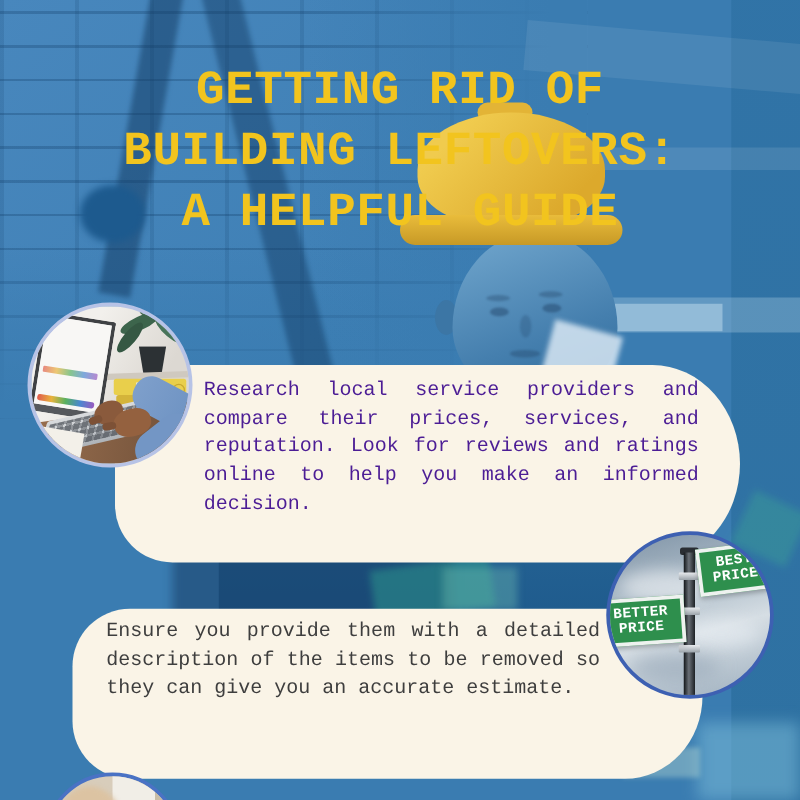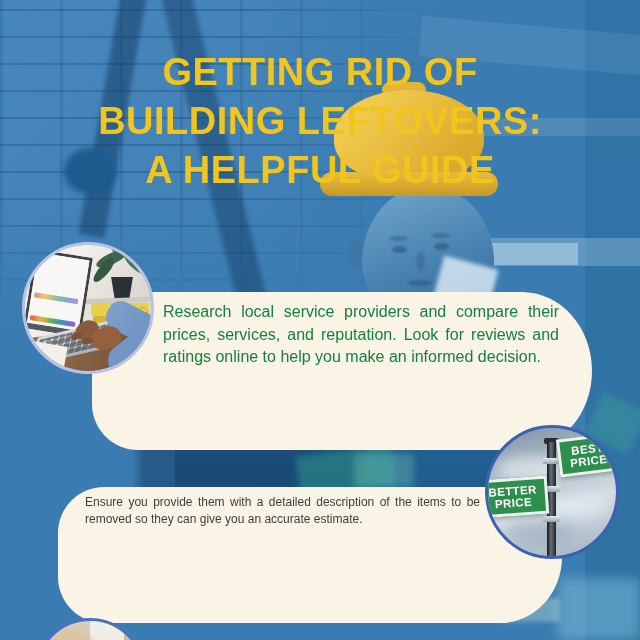--- a/index.html
+++ b/index.html
@@ -1,19 +1,19 @@
 <!DOCTYPE html>
 <html><head>
 <meta charset="utf-8">
 <style>
   html,body{margin:0;padding:0;background:#222;}
   #canvas{
     position:relative;width:640px;height:640px;overflow:hidden;
     background:#3a7cb1;
-    font-family:Liberation Sans, sans-serif;
+    font-family:Liberation Mono, monospace;
   }
   #canvas *{position:absolute;box-sizing:border-box;}
 
   
   .brick{
     left:0;top:0;width:470px;height:335px;
     background:
       repeating-linear-gradient(0deg, rgba(18,62,105,.30) 0 2px, rgba(255,255,255,0) 2px 27px),
       repeating-linear-gradient(90deg, rgba(18,62,105,.16) 0 3px, rgba(255,255,255,0) 3px 60px),
       linear-gradient(135deg,#4887bd,#3a7cb1);
@@ -61,24 +61,24 @@
   .title{
     left:0;top:48px;width:640px;text-align:center;z-index:5;
     color:#f2c41e;font-size:38px;line-height:49px;font-weight:bold;
     letter-spacing:.5px;white-space:pre-line;margin:0;
   }
 
   
   .card{background:#faf4e7;z-index:6;}
   .card1{left:92px;top:292px;width:500px;height:158px;border-radius:46px 70px 70px 46px/46px 79px 79px 46px;}
   .card1 h2{position:static;margin:30px 33px 0 71px;color:#f2a42e;font-size:29px;font-weight:bold;}
-  .card1 p{position:static;margin:9px 33px 0 71px;color:#15803d;font-size:16px;line-height:1.42;text-align:justify;}
+  .card1 p{position:static;margin:9px 33px 0 71px;color:#4c1d95;font-size:16px;line-height:1.42;text-align:justify;}
   .card2{left:58px;top:487px;width:504px;height:136px;border-radius:46px 62px 62px 46px/46px 66px 66px 46px;}
   .card2 h2{position:static;margin:19px 80px 0 50px;color:#f2a42e;font-size:20px;line-height:1.3;font-weight:bold;text-align:right;white-space:pre-line;}
-  .card2 p{position:static;margin:7px 82px 0 27px;color:#3e3e3e;font-size:12px;line-height:1.42;text-align:justify;}
+  .card2 p{position:static;margin:7px 82px 0 27px;color:#3e3e3e;font-size:16px;line-height:1.42;text-align:justify;}
 
   
   .circle{border-radius:50%;overflow:hidden;z-index:7;}
   .c-laptop{left:22px;top:242px;width:132px;height:132px;border:3px solid #b7c3e6;background:linear-gradient(120deg,#f2f0ec 30%,#dcd8d2 70%);}
   .leaf{background:#3d654c;border-radius:50%;}
   .lf1{left:70px;top:8px;width:34px;height:11px;transform:rotate(-25deg);}
   .lf2{left:86px;top:2px;width:34px;height:11px;transform:rotate(15deg);}
   .lf3{left:96px;top:14px;width:32px;height:11px;transform:rotate(40deg);background:#48745a;}
   .lf4{left:64px;top:20px;width:30px;height:10px;transform:rotate(-50deg);background:#355843;}
   .pot{left:84px;top:32px;width:26px;height:22px;background:#2c3134;clip-path:polygon(8% 0,92% 0,78% 100%,22% 100%);}

